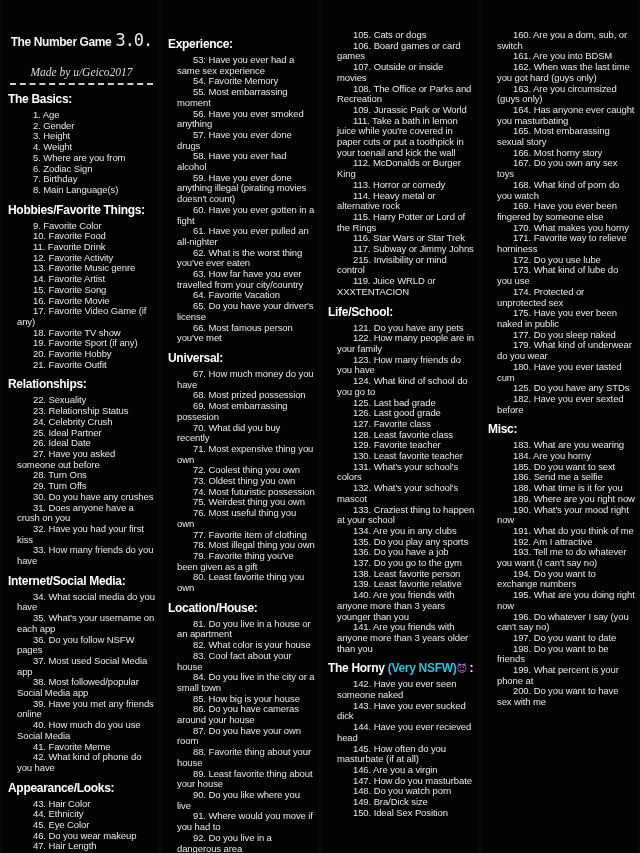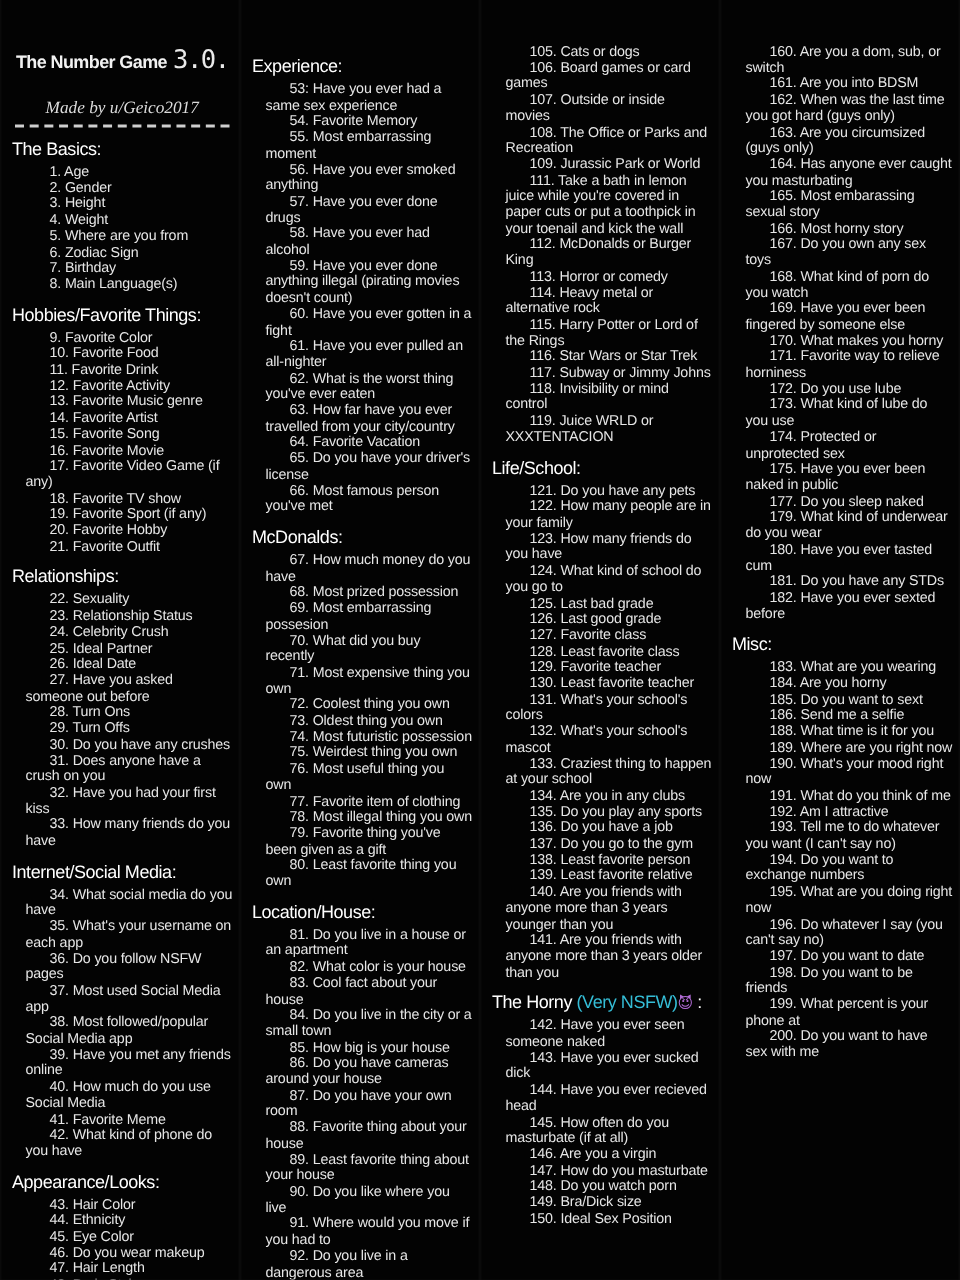--- a/index.html
+++ b/index.html
@@ -20,21 +20,21 @@
   }
   
   .title-block { text-align:center; margin-bottom:6px; }
   .title-line { white-space:nowrap; letter-spacing:-0.4px; }
   .title-main { font-weight:bold; font-size:12px; color:#f2f2f2; }
   .title-version { font-size:17px; font-weight:normal; color:#e9e9e9; font-family:"DejaVu Sans Mono","Liberation Mono",monospace; letter-spacing:-1px; }
   .title-sub { font-style:italic; font-size:11.5px; color:#dcdcdc; margin-top:16px; font-family:"Liberation Serif","DejaVu Serif",serif; }
   .title-divider { border-bottom:2px dashed #cfcfcf; margin:5px 2px 2px 2px; height:2px; }
   
   .sec-heading {
-    font-weight:normal;
+    font-weight:bold;
     font-size:12px;
     color:#ffffff;
     letter-spacing:-0.3px;
     margin:7px 0 4px 0;
   }
   .sec-heading .accent { }
   .q {
     font-size:9.5px;
     line-height:10.7px;
     color:#e6e6e6;
@@ -123,21 +123,21 @@
         <p class="q">57. Have you ever done drugs</p>
         <p class="q">58. Have you ever had alcohol</p>
         <p class="q">59. Have you ever done anything illegal (pirating movies doesn't count)</p>
         <p class="q">60. Have you ever gotten in a fight</p>
         <p class="q">61. Have you ever pulled an all-nighter</p>
         <p class="q">62. What is the worst thing you've ever eaten</p>
         <p class="q">63. How far have you ever travelled from your city/country</p>
         <p class="q">64. Favorite Vacation</p>
         <p class="q">65. Do you have your driver's license</p>
         <p class="q">66. Most famous person you've met</p>
-        <div class="sec-heading"><span>McDonalds:</span></div>
+        <div class="sec-heading"><span>Universal:</span></div>
         <p class="q">67. How much money do you have</p>
         <p class="q">68. Most prized possession</p>
         <p class="q">69. Most embarrassing possesion</p>
         <p class="q">70. What did you buy recently</p>
         <p class="q">71. Most expensive thing you own</p>
         <p class="q">72. Coolest thing you own</p>
         <p class="q">73. Oldest thing you own</p>
         <p class="q">74. Most futuristic possession</p>
         <p class="q">75. Weirdest thing you own</p>
         <p class="q">76. Most useful thing you own</p>
@@ -165,21 +165,21 @@
         <p class="q">107. Outside or inside movies</p>
         <p class="q">108. The Office or Parks and Recreation</p>
         <p class="q">109. Jurassic Park or World</p>
         <p class="q">111. Take a bath in lemon juice while you're covered in paper cuts or put a toothpick in your toenail and kick the wall</p>
         <p class="q">112. McDonalds or Burger King</p>
         <p class="q">113. Horror or comedy</p>
         <p class="q">114. Heavy metal or alternative rock</p>
         <p class="q">115. Harry Potter or Lord of the Rings</p>
         <p class="q">116. Star Wars or Star Trek</p>
         <p class="q">117. Subway or Jimmy Johns</p>
-        <p class="q">118. Invisibility or mind control</p>
+        <p class="q">215. Invisibility or mind control</p>
         <p class="q">119. Juice WRLD or XXXTENTACION</p>
         <div class="sec-heading"><span>Life/School:</span></div>
         <p class="q">121. Do you have any pets</p>
         <p class="q">122. How many people are in your family</p>
         <p class="q">123. How many friends do you have</p>
         <p class="q">124. What kind of school do you go to</p>
         <p class="q">125. Last bad grade</p>
         <p class="q">126. Last good grade</p>
         <p class="q">127. Favorite class</p>
         <p class="q">128. Least favorite class</p>
@@ -220,21 +220,21 @@
         <p class="q">169. Have you ever been fingered by someone else</p>
         <p class="q">170. What makes you horny</p>
         <p class="q">171. Favorite way to relieve horniness</p>
         <p class="q">172. Do you use lube</p>
         <p class="q">173. What kind of lube do you use</p>
         <p class="q">174. Protected or unprotected sex</p>
         <p class="q">175. Have you ever been naked in public</p>
         <p class="q">177. Do you sleep naked</p>
         <p class="q">179. What kind of underwear do you wear</p>
         <p class="q">180. Have you ever tasted cum</p>
-        <p class="q">181. Do you have any STDs</p>
+        <p class="q">125. Do you have any STDs</p>
         <p class="q">182. Have you ever sexted before</p>
         <div class="sec-heading"><span>Misc:</span></div>
         <p class="q">183. What are you wearing</p>
         <p class="q">184. Are you horny</p>
         <p class="q">185. Do you want to sext</p>
         <p class="q">186. Send me a selfie</p>
         <p class="q">188. What time is it for you</p>
         <p class="q">189. Where are you right now</p>
         <p class="q">190. What's your mood right now</p>
         <p class="q">191. What do you think of me</p>

